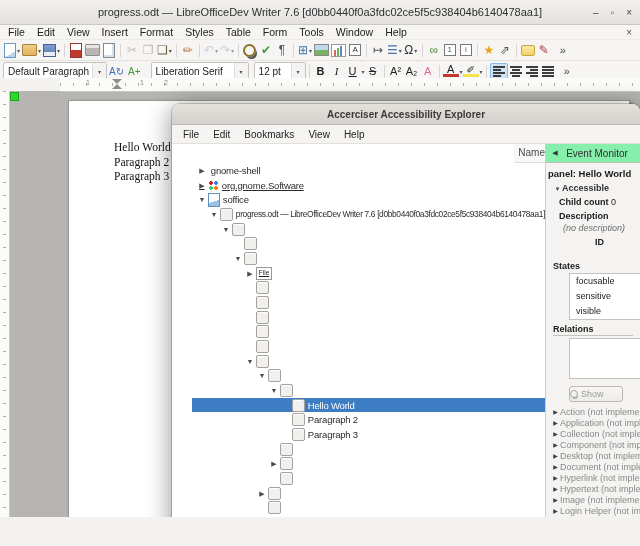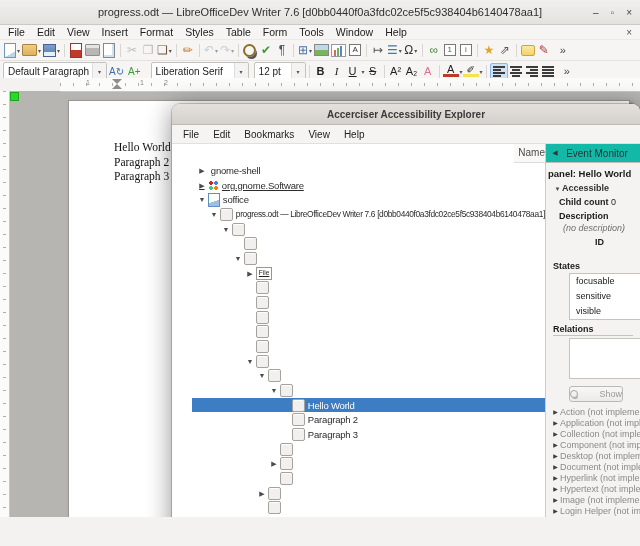--- a/index.html
+++ b/index.html
@@ -105,38 +105,38 @@
   .software-icon{width:11px;height:11px;flex:none;background:
     radial-gradient(circle 2px at 3px 3px,#e01b24 98%,transparent),
     radial-gradient(circle 2px at 8px 3px,#3584e4 98%,transparent),
     radial-gradient(circle 2px at 3px 8px,#33d17a 98%,transparent),
     radial-gradient(circle 2px at 8px 8px,#ff7800 98%,transparent);}
   .filemenu-icon{height:11px;flex:none;padding:0 2px;background:#fff;border:1px solid #9a9792;font-size:6.5px;line-height:10px;color:#222;text-decoration:underline;}
   .tree-label{margin-left:3px;letter-spacing:-0.2px;}
   .tree-label.long{font-size:8.4px;letter-spacing:-0.35px;}
 
   .panelcol{flex:1;display:flex;flex-direction:column;background:#f4f3f1;min-width:0;}
-  .em-header{height:18px;flex:none;background:#14b8a6;border-bottom:1px solid #c2bfba;display:flex;align-items:center;font-size:10px;color:#2f2f2f;}
+  .em-header{height:18px;flex:none;background:#86efac;border-bottom:1px solid #c2bfba;display:flex;align-items:center;font-size:10px;color:#2f2f2f;}
   .em-collapse{width:18px;text-align:center;font-size:7px;color:#333;}
   .em-title{flex:1;text-align:center;padding-right:10px;white-space:nowrap;}
   .em-body{flex:1;padding:5px 0 0 2px;font-size:9px;color:#1c1c1c;overflow:hidden;white-space:nowrap;}
   .em-node{font-weight:700;font-size:9.5px;}
   .em-accessible{margin:4px 0 0 5px;color:#333;}
   .em-accessible .expander{font-size:6px;width:9px;display:inline-block;}
   .em-kv{margin:4px 0 0 11px;}
   .em-kv b{font-weight:700;}
   .em-desc-val{margin:2px 0 0 15px;font-style:italic;color:#6e6e6e;}
   .em-id{margin:4px 0 0 11px;font-weight:700;text-align:center;}
   .em-states-label{margin:14px 0 2px 5px;font-weight:700;}
   .states-box{margin-left:21px;width:76px;background:#fff;border:1px solid #c6c3bf;}
   .state-row{height:15px;line-height:15px;padding-left:6px;color:#222;}
   .em-relations-label{margin:4px 0 2px 5px;font-weight:700;border-bottom:1px solid #c6c3bf;width:80px;padding-bottom:1px;}
   .relations-box{margin-left:21px;width:76px;height:39px;background:#fff;border:1px solid #c6c3bf;}
   .show-btn{margin:7px 0 3px 21px;width:54px;height:16px;border:1px solid #bcb9b4;border-radius:3px;background:linear-gradient(#f8f7f6,#edebe8);
-    color:#9a9a9a;font-size:9px;display:flex;align-items:center;justify-content:space-between;gap:3px;padding:0;}
+    color:#9a9a9a;font-size:9px;display:flex;align-items:center;justify-content:flex-start;gap:3px;padding:0;}
   .show-glyph{width:6px;height:6px;border:1px solid #a5a5a5;border-radius:50%;box-shadow:1px 2px 0 -1px #a5a5a5;}
   .em-ifaces{margin-top:4px;}
   .iface-row{height:11px;display:flex;align-items:center;color:#8a8a8a;font-size:9px;overflow:hidden;}
   .iface-row .expander{width:9px;margin-left:3px;font-size:6px;color:#3c3c3c;}
   .acc-band{height:13px;flex:none;background:#e5e3e0;border-top:1px solid #d0cec9;}
   .acc-path{height:22px;flex:none;display:flex;align-items:center;padding-left:8px;font-size:10px;color:#333;background:#f4f3f1;border-top:1px solid #dcdad6;letter-spacing:.5px;}
 </style>
 </head>
 <body>
 

